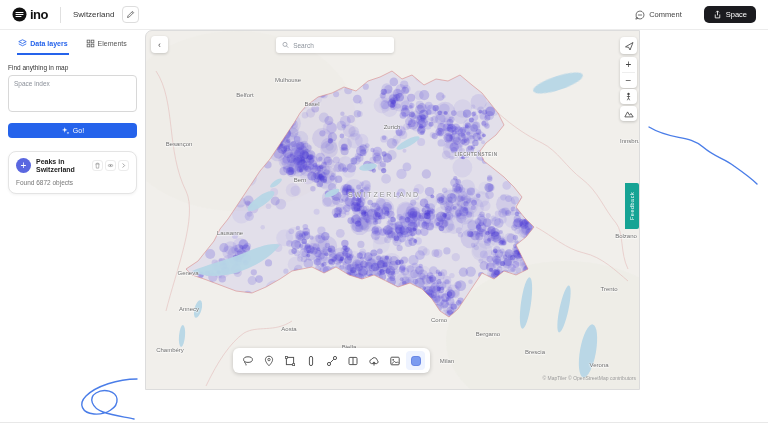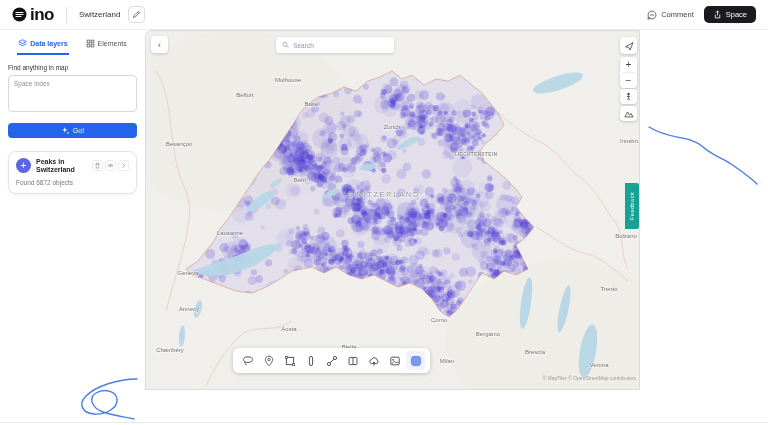--- a/index.html
+++ b/index.html
@@ -6,26 +6,26 @@
   html,body{background:#fff;}
   body{font-family:"Liberation Sans", sans-serif;}
   .page{position:relative;width:768px;height:425px;background:#fff;overflow:hidden;}
 
   
   .topbar{position:absolute;left:0;top:0;width:768px;height:30px;background:#fff;
     border-bottom:1px solid #ececec;display:flex;align-items:center;justify-content:space-between;
     padding:0 12px;z-index:30;}
   .tb-left{display:flex;align-items:center;gap:8px;}
   .logo{display:flex;align-items:center;gap:3px;}
-  .logo-text{font-size:17px;font-weight:bold;color:#111;letter-spacing:-0.5px;}
+  .logo-text{font-size:13px;font-weight:bold;color:#111;letter-spacing:-0.5px;}
   .vdiv{width:1px;height:16px;background:#e0e0e0;margin:0 4px;}
   .ws-title{font-size:8px;color:#333;}
   .icon-btn{display:flex;align-items:center;justify-content:center;background:#fff;
     border:1px solid #ddd;border-radius:4px;width:17px;height:17px;cursor:pointer;}
-  .tb-right{display:flex;align-items:center;gap:10px;}
+  .tb-right{display:flex;align-items:center;gap:22px;}
   .comment-btn{display:flex;align-items:center;gap:4px;background:none;border:none;
     font-size:7.5px;color:#444;font-family:inherit;cursor:pointer;}
   .share-btn{display:flex;align-items:center;gap:4px;background:#1b1b1f;color:#fff;
     border:none;border-radius:5px;padding:4px 9px;font-size:7.5px;font-family:inherit;cursor:pointer;}
 
   
   .sidebar{position:absolute;left:0;top:30px;width:145px;height:360px;background:#fff;
     padding:0 8px;z-index:20;}
   .tabs{display:flex;justify-content:center;gap:16px;padding:6px 0 0;}
   .tab{display:flex;align-items:center;gap:3px;font-size:7px;color:#555;

